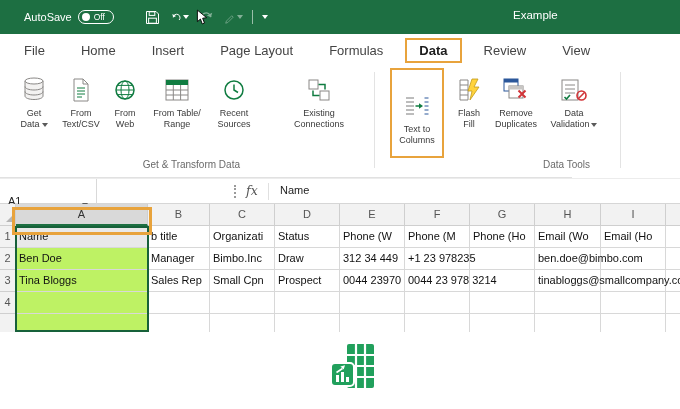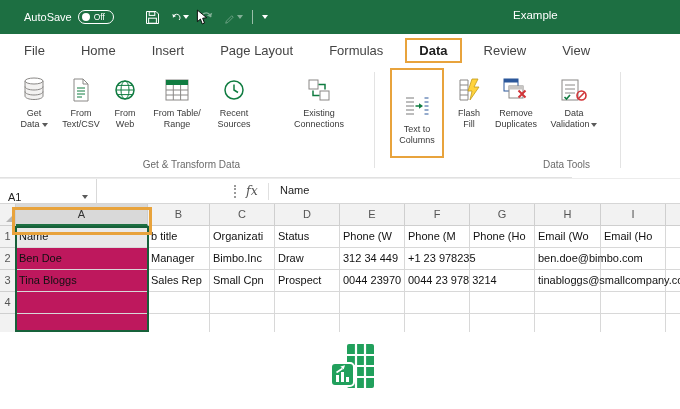--- a/index.html
+++ b/index.html
@@ -31,34 +31,34 @@
 .rbtn{position:absolute;top:4px;height:86px;display:flex;flex-direction:column;align-items:center;padding-top:5px;gap:3px}
 .rbtn.highlight{top:2px;height:90px;border:2px solid var(--orange);padding-top:21px}
 .ricon{height:30px;display:flex;align-items:center;justify-content:center}
 .rlabel{font-size:9px;line-height:11px;color:#3a3a3a;text-align:center}
 .chev-dark{width:0;height:0;border-left:3px solid transparent;border-right:3px solid transparent;border-top:4px solid #5a5a5a;display:inline-block;margin-left:2px;vertical-align:middle}
 .gsep{position:absolute;top:6px;height:96px;width:1px;background:#e3e3e3}
 .grouplabel{position:absolute;top:93px;font-size:10px;color:#6a6a6a;text-align:right}
 
 
 .formulabar{position:absolute;top:178px;left:0;width:680px;height:26px;background:#fff;border-top:1px solid #ececec;border-bottom:1px solid #d6d6d6}
-.namebox{position:absolute;left:0;top:0;width:97px;height:36px;border-right:1px solid #d9d9d9;display:flex;align-items:center;padding:16px 8px}
+.namebox{position:absolute;left:0;top:0;width:97px;height:36px;border-right:1px solid #d9d9d9;display:flex;align-items:flex-end;padding:8px 8px}
 .namebox .chev-dark{margin-left:auto}
 .gripdots{position:absolute;left:234px;top:6px;height:13px;width:0;border-left:2px dotted #9a9a9a}
 .fx{position:absolute;left:246px;top:4px;font-family:"DejaVu Serif",serif;font-style:italic;font-size:12.5px;color:#555}
 .fbsep{position:absolute;left:268px;top:4px;height:17px;width:1px;background:#e0e0e0}
 .fcontent{position:absolute;left:280px;top:5px;color:#222}
 
 
 .sheet{position:absolute;top:204px;left:0;width:680px;height:128px;background:#fff;overflow:hidden}
 .grow{display:flex}
 .cell{height:22px;border-right:1px solid #d8d8d8;border-bottom:1px solid #d8d8d8;font-size:11px;line-height:21px;padding:0 3px;white-space:nowrap;overflow:hidden;background:#fff;color:#111}
 .hcell{background:#f2f2f2;color:#555;text-align:center;border-color:#cfcfcf}
 .selhdr{background:#d9d9d9;border-bottom:2px solid var(--green);color:#333}
-.selA{background:#be185d}
+.selA{background:#bef264}
 .activeA{background:#e9e9e9}
 .w-rh{flex:0 0 16px;width:16px}
 .w-a{flex:0 0 132px;width:132px}
 .w-b{flex:0 0 62px;width:62px}
 .w-m{flex:0 0 65px;width:65px}
 .w-h{flex:0 0 66px;width:66px}
 .w-stub{flex:0 0 14px;width:14px;border-right:none}
 .corner{position:relative}
 .corner::after{content:"";position:absolute;right:2px;bottom:3px;border-left:7px solid transparent;border-bottom:7px solid #b5b5b5}
 .spill{overflow:visible}

